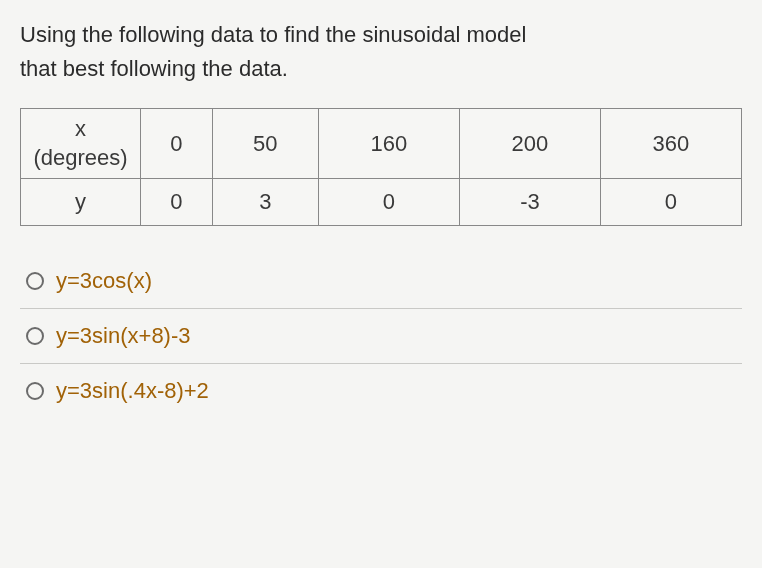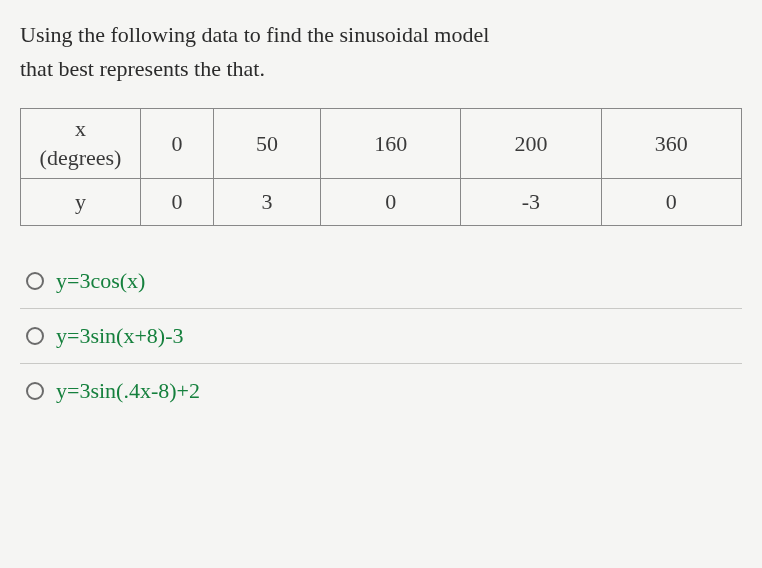--- a/index.html
+++ b/index.html
@@ -1,19 +1,18 @@
 <!DOCTYPE html>
 <html><head>
   <meta charset="utf-8">
   <style>
     * {
       margin: 0;
       padding: 0;
       box-sizing: border-box;
-      font-family: Liberation Serif, serif;
     }
     body {
       font-family: Arial, Helvetica, sans-serif;
       font-size: 22px;
       color: #3a3a3a;
       background: #f5f5f3;
       width: 762px;
       height: 568px;
       padding: 18px 20px;
       overflow: hidden;
@@ -59,30 +58,30 @@
     .radio {
       width: 18px;
       height: 18px;
       border: 2px solid #6b6b6b;
       border-radius: 50%;
       margin-right: 12px;
       flex-shrink: 0;
       background: #f5f5f3;
     }
     .option-label {
-      color: #15803d;
+      color: #a16207;
       font-size: 22px;
     }
   </style>
 </head>
 <body>
 
 <div class="question-text">
   <span>Using the following data to find the sinusoidal model</span><br>
-  <span>that best represents the that.</span>
+  <span>that best following the data.</span>
 </div>
 
 <table>
   <tbody>
       <tr>
     <td class="row-header multiline">
       <div>x</div>
       <div>(degrees)</div>
     </td>
     <td>0</td>

